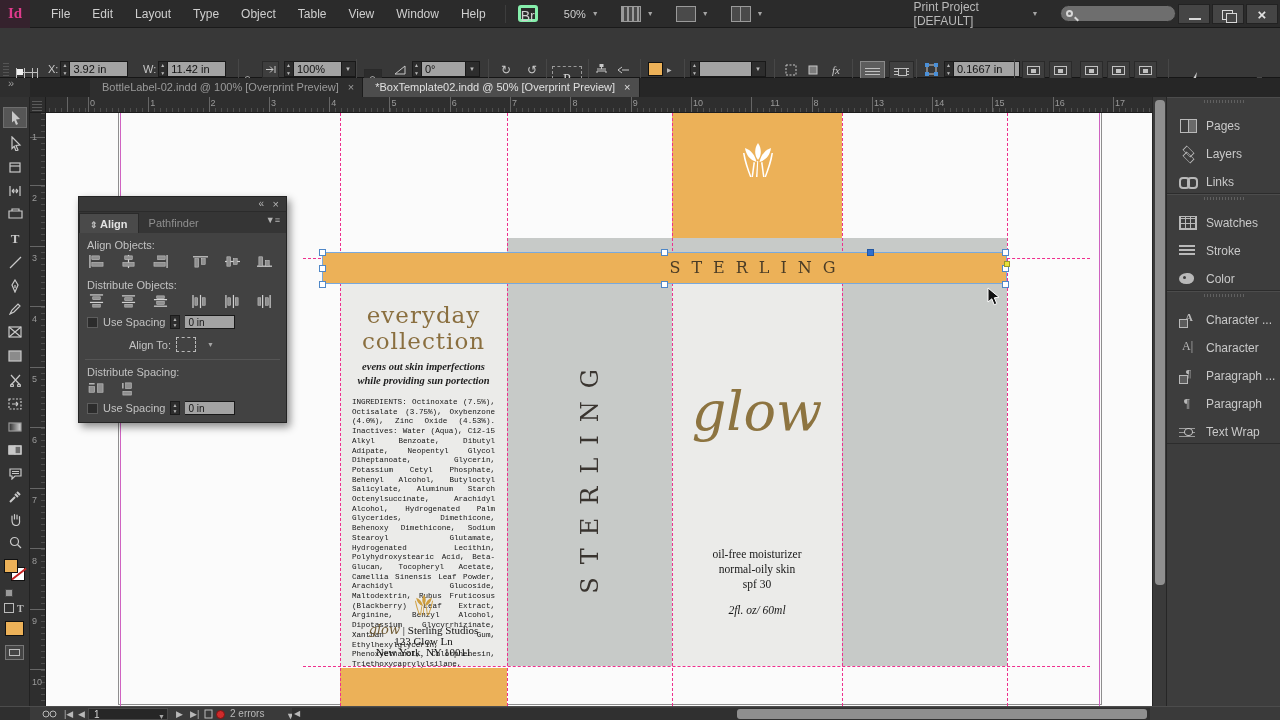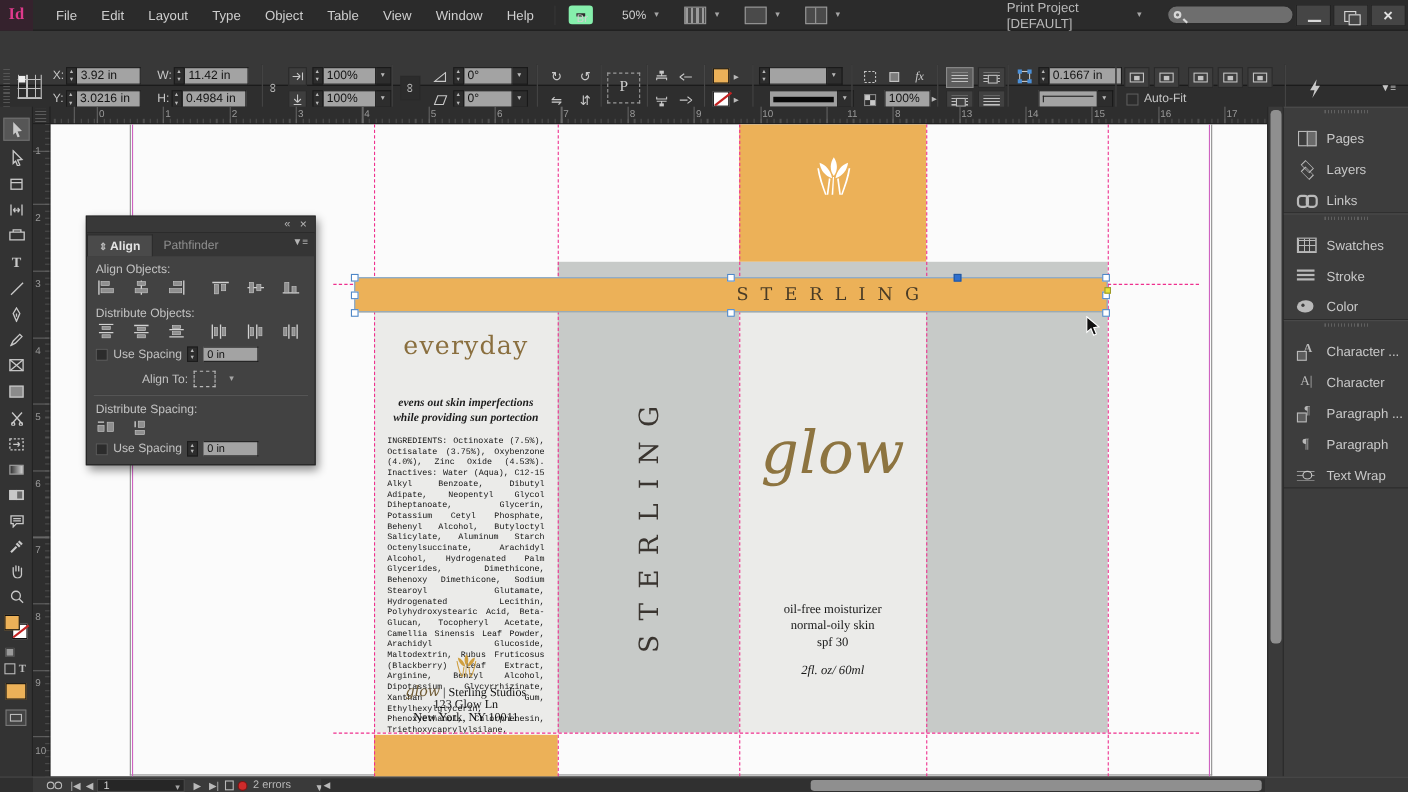--- a/index.html
+++ b/index.html
@@ -6,21 +6,21 @@
   *{box-sizing:border-box}
   .app{position:relative;width:1280px;height:720px;overflow:hidden;background:#2e2e2e;font-family:"Liberation Sans",sans-serif;-webkit-font-smoothing:antialiased}
   .abs{position:absolute}
 
   
   .menubar{position:absolute;left:0;top:0;width:1280px;height:28px;background:#2b2b2b;border-bottom:1px solid #1a1a1a;display:flex;align-items:center}
   .idlogo{width:34px;height:28px;background:#35222d;color:#e03a8c;font:bold 15px "Liberation Serif",serif;display:flex;align-items:center;justify-content:center}
   .menus{display:flex;margin-left:10px}
   .menu-item{color:#cfcfcf;font-size:12px;padding:0 11px;line-height:28px;cursor:default}
   .mbar-sep{width:1px;height:18px;background:#1e1e1e;border-right:1px solid #3d3d3d;margin:0 8px}
-  .br-btn{background:#2b2b2b;border:7px solid #86efac;border-radius:3px;color:#cfcfcf;font-size:10px;width:22px;height:17px;padding:0;margin-left:4px}
+  .br-btn{background:#2b2b2b;border:3px solid #86efac;border-radius:3px;color:#cfcfcf;font-size:14px;width:22px;height:17px;padding:0;margin-left:4px}
   .zoomdd{display:flex;align-items:center;color:#cfcfcf;font-size:11px;margin-left:26px}
   .caret{display:inline-block;margin-left:6px;color:#a5a5a5;font-size:7px}
   .caret::before{content:"▼"}
   .mb-ico{position:relative;width:20px;height:16px;margin-left:22px;border:1px solid #9a9a9a;background:#4a4a4a}
   .mb-ico.grid{background:repeating-linear-gradient(90deg,#9a9a9a 0 2px,#4a4a4a 2px 5px)}
   .mb-ico.split::before{content:"";position:absolute;left:8px;top:0;bottom:0;width:1px;background:#9a9a9a}
   .workspace{display:flex;align-items:center;color:#b9b9b9;font-size:12px;margin-left:150px}
   .search{width:130px;height:17px;background:#6e6e6e;border:1px solid #2a2a2a;border-radius:9px;margin-left:22px;display:flex;align-items:center;padding-left:5px}
   .mag{width:7px;height:7px;border:2px solid #d7d7d7;border-radius:50%;position:relative}
   .mag::after{content:"";position:absolute;left:6px;top:6px;width:5px;height:2px;background:#d7d7d7;transform:rotate(45deg)}
@@ -421,20 +421,32 @@
     <div class="csep" style="left:852px"></div><div class="csep" style="left:916px"></div>
     <div class="csep" style="left:1014px"></div><div class="csep" style="left:1168px"></div>
     <div class="ibtn flat" style="left:1186px;top:41px;width:18px;height:22px">
       <svg width="11" height="17">
           <polygon points="7,0 1,10 5,10 3,17 10,6 6,6" fill="#c8c8c8"></polygon>
         </svg>
       </div>
     <div class="ibtn flat" style="left:1252px;top:41px;width:20px;height:22px;color:#c8c8c8;font-size:9px">▼≡</div>
   </div>
 
+  <div class="tabbar">
+    <div class="tabexp"></div>
+    <div style="width:60px"></div>
+    <div class="dtab">
+      <span>BottleLabel-02.indd @ 100% [Overprint Preview]</span>
+        <span class="tclose"></span>
+    </div>
+    <div class="dtab active">
+      <span>*BoxTemplate02.indd @ 50% [Overprint Preview]</span>
+        <span class="tclose"></span>
+    </div>
+  </div>
 
   <div class="toolbar">
     <div class="tool on" style="top:10px">
         <svg width="13" height="15">
           <polygon class="fillc" points="3,1 11,9 7,9.5 9,14 7,15 5.2,10.4 3,12.5"></polygon>
         </svg>
       </div>
     <div class="tool" style="top:36px">
         <svg width="13" height="15">
           <polygon points="3,1 11,9 7,9.5 9,14 7,15 5.2,10.4 3,12.5" fill="none"></polygon>
@@ -599,20 +611,21 @@
             <path d="M24.5 23 L26.5 38 L25 38 L23 23.5Z"></path>
         <path d="M5 14 C6 22 9 30 12 38 L13.5 38 C10.5 30 8 22 6.5 14Z"></path>
         <path d="M35 14 C34 22 31 30 28 38 L26.5 38 C29.5 30 32 22 33.5 14Z"></path>
           </g>
       </svg>
     </div>
     <div class="panel p-gray" style="left:461px;top:125px;width:500px;height:14px"></div>
 
     <div class="panel p-light" style="left:294px;top:171px;width:167px;height:382px">
       <div class="evday" style="top:18px">everyday</div>
+      <div class="evday" style="top:44px">collection</div>
       <div class="subt" style="top:76px">evens out skin imperfections</div>
       <div class="subt" style="top:90px">while providing sun portection</div>
       <div class="ingr" style="top:114px">INGREDIENTS: Octinoxate (7.5%), Octisalate (3.75%), Oxybenzone (4.0%), Zinc Oxide (4.53%). Inactives: Water (Aqua), C12-15 Alkyl Benzoate, Dibutyl Adipate, Neopentyl Glycol Diheptanoate, Glycerin, Potassium Cetyl Phosphate, Behenyl Alcohol, Butyloctyl Salicylate, Aluminum Starch Octenylsuccinate, Arachidyl Alcohol, Hydrogenated Palm Glycerides, Dimethicone, Behenoxy Dimethicone, Sodium Stearoyl Glutamate, Hydrogenated Lecithin, Polyhydroxystearic Acid, Beta-Glucan, Tocopheryl Acetate, Camellia Sinensis Leaf Powder, Arachidyl Glucoside, Maltodextrin, Rubus Fruticosus (Blackberry) Leaf Extract, Arginine, Benzyl Alcohol, Dipotassium Glycyrrhizinate, Xanthan Gum, Ethylhexylglycerin, Phenoxyethanol, Chlorphenesin, Triethoxycaprylylsilane, Disodium Edta, Citric Acid.</div>
       <svg style="position:absolute;left:72px;top:308px" width="24" height="26" viewBox="0 0 40 42">
         <g fill="#cf9f3f">
             <path d="M20 4 C16.5 9 16 16 20 21 C24 16 23.5 9 20 4Z"></path>
         <path d="M7 9 C8 16 12 21 18.5 23 C17 16 13 11 7 9Z"></path>
         <path d="M33 9 C32 16 28 21 21.5 23 C23 16 27 11 33 9Z"></path>
         <path d="M19.2 22 L18 38 L19.5 38 L20.2 22Z"></path>
             <path d="M15.5 23 L13.5 38 L15 38 L17 23.5Z"></path>

